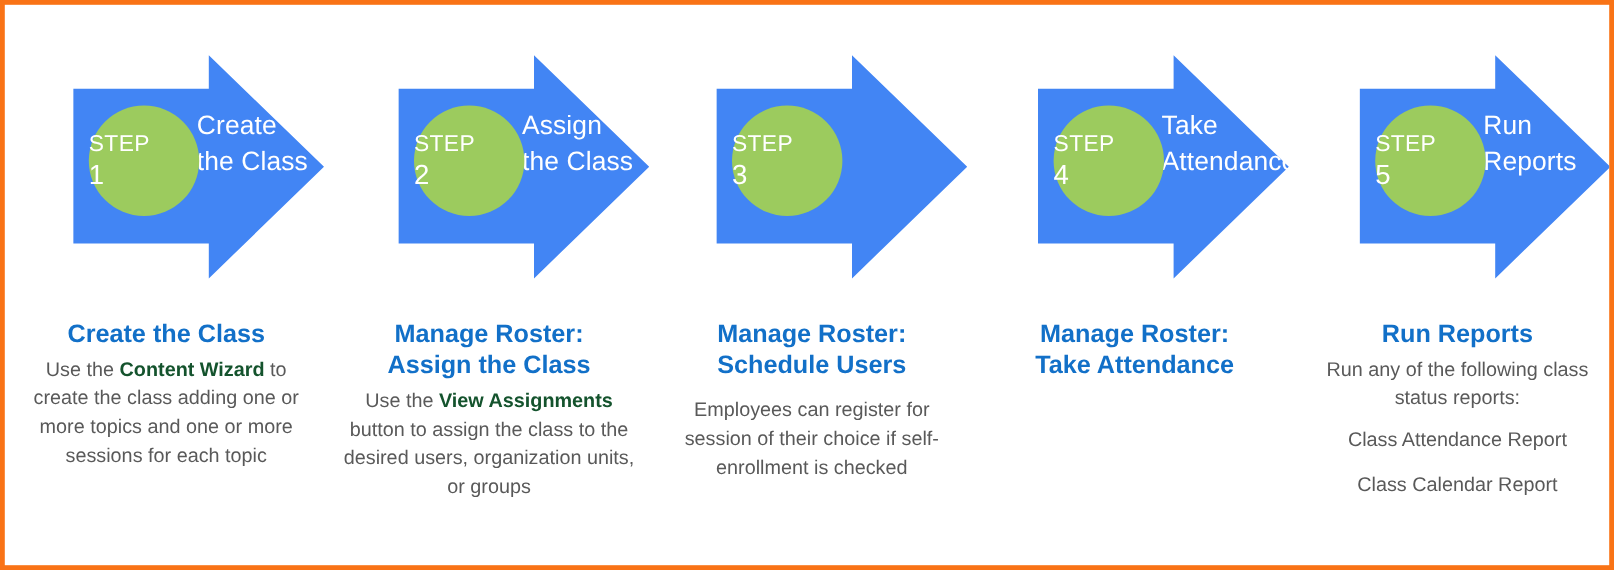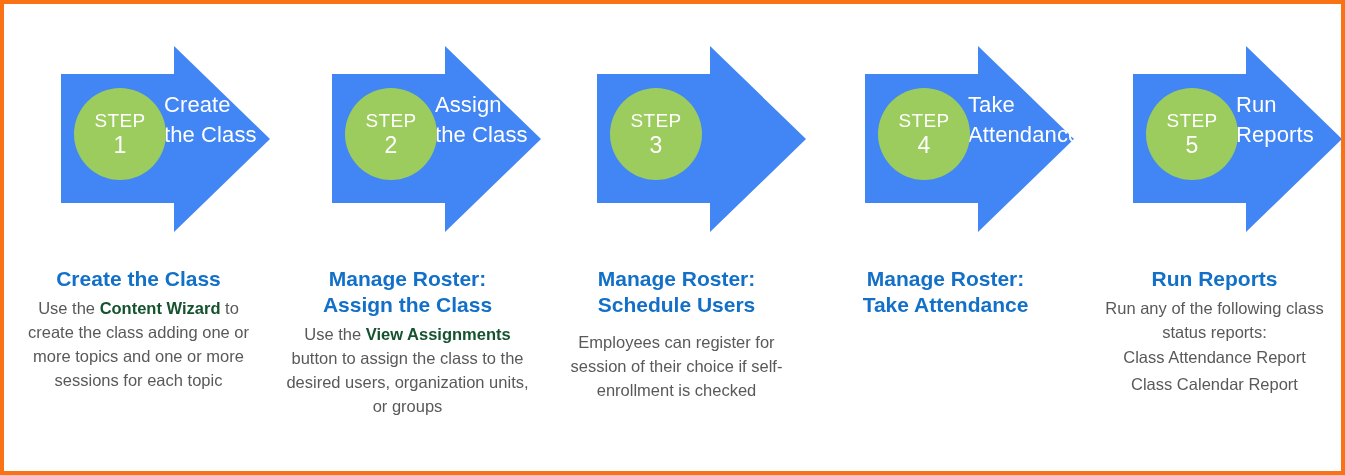--- a/index.html
+++ b/index.html
@@ -57,21 +57,21 @@
   .step-circle {
     position: absolute;
     left: 13px;
     top: 84px;
     width: 92px;
     height: 92px;
     border-radius: 50%;
     background: #9ccb5e;
     display: flex;
     flex-direction: column;
-    align-items: center;
+    align-items: flex-start;
     justify-content: center;
   }
   .step-word {
     color: #ffffff;
     font-size: 19px;
     line-height: 22px;
     letter-spacing: 0.3px;
   }
   .step-num {
     color: #ffffff;
@@ -110,21 +110,21 @@
   }
   .col-para.tight { margin-top: 12px; }
   .col-para b, .col-para strong {
     color: #14532d;
     font-weight: bold;
   }
   .report-line {
     color: #595959;
     font-size: 16.5px;
     line-height: 27px;
-    margin: 0;
+    margin: 10px;
   }
 </style>
 </head>
 <body>
 
 <div id="canvas">
 
   <div id="arrow-band">
       <div class="arrow-step" style="left: 57px;">
         <svg class="arrow-shape" viewBox="0 0 300 248" width="300" height="248">

